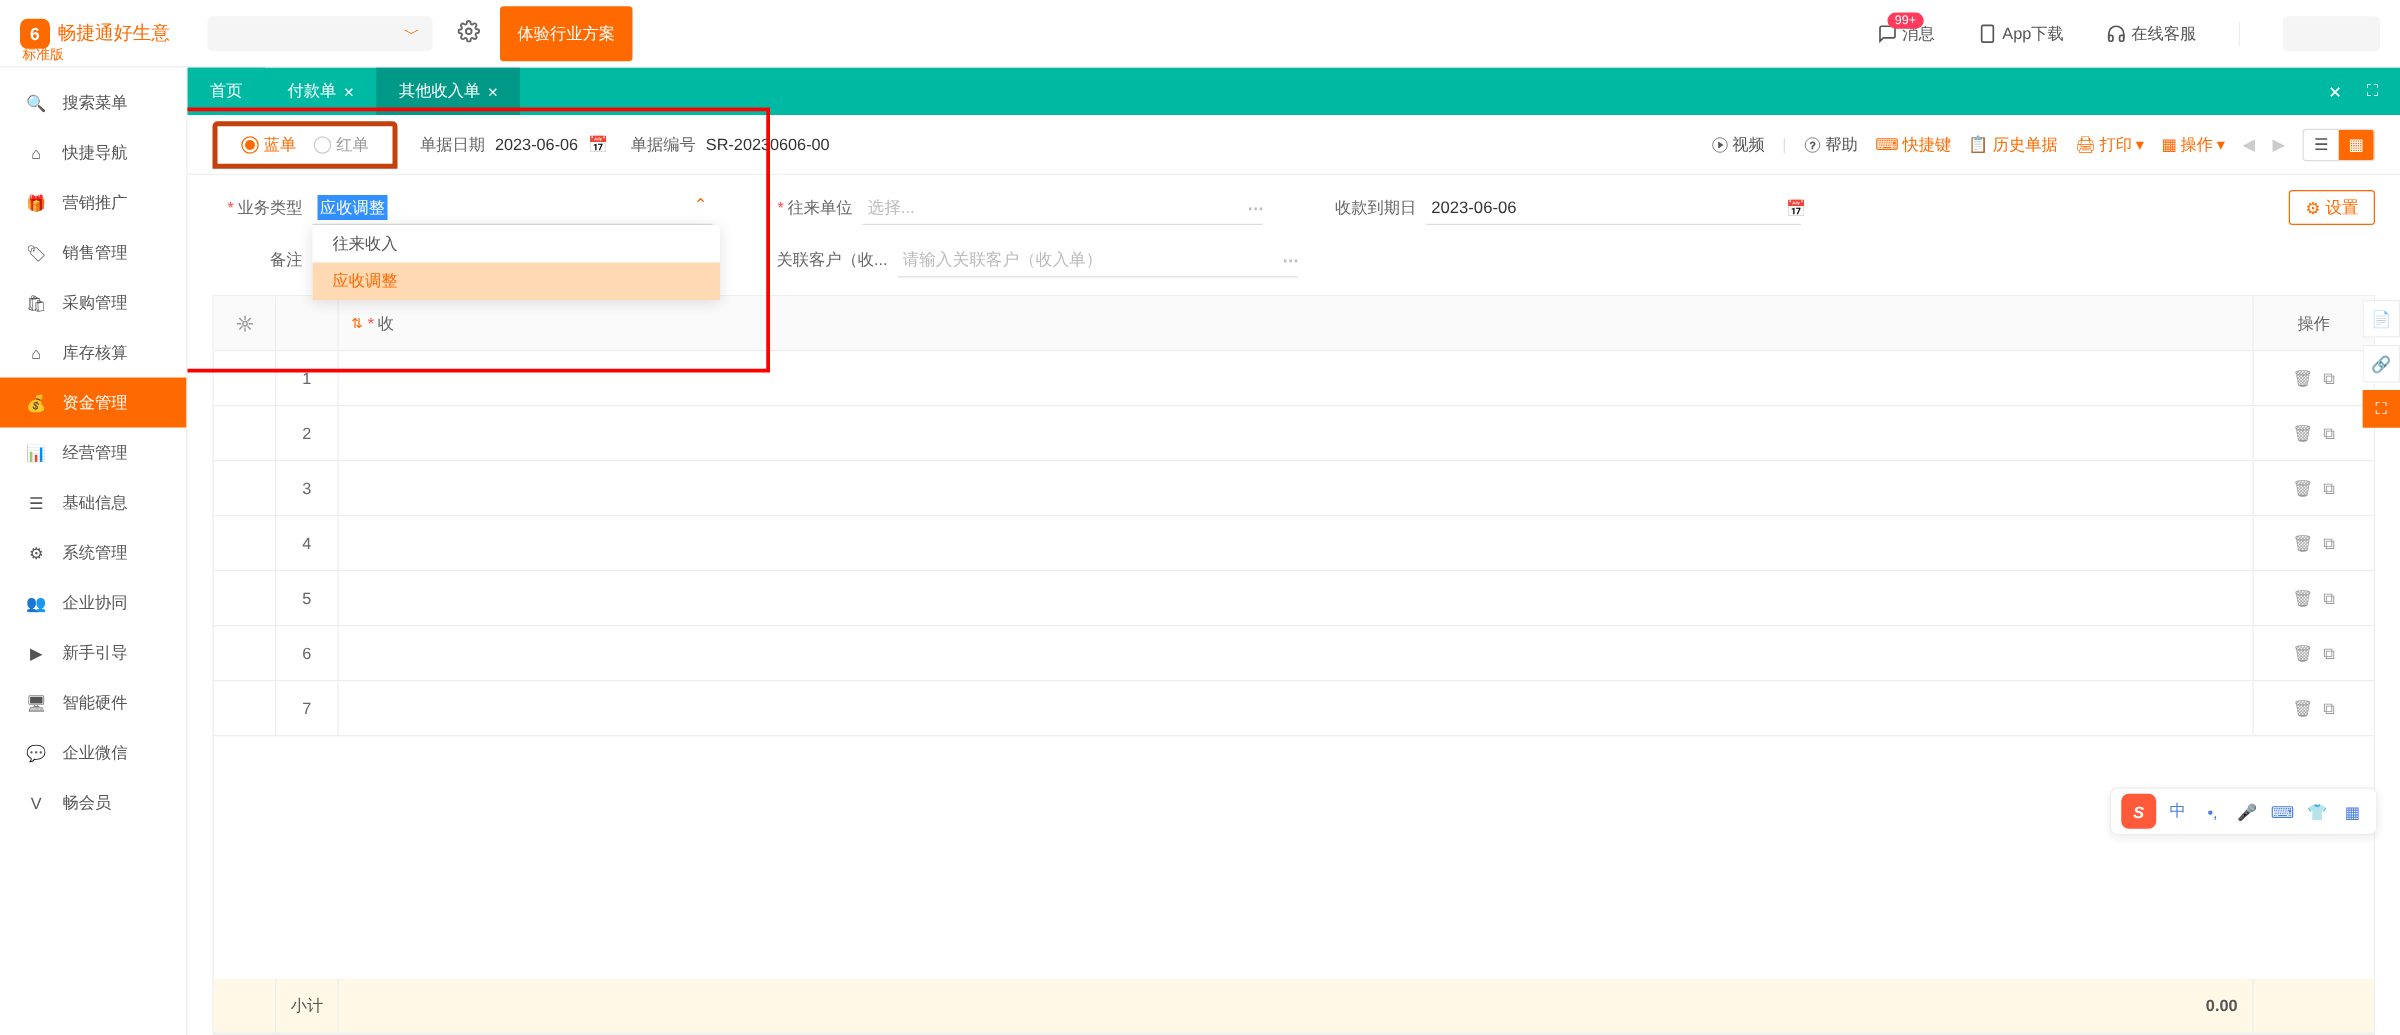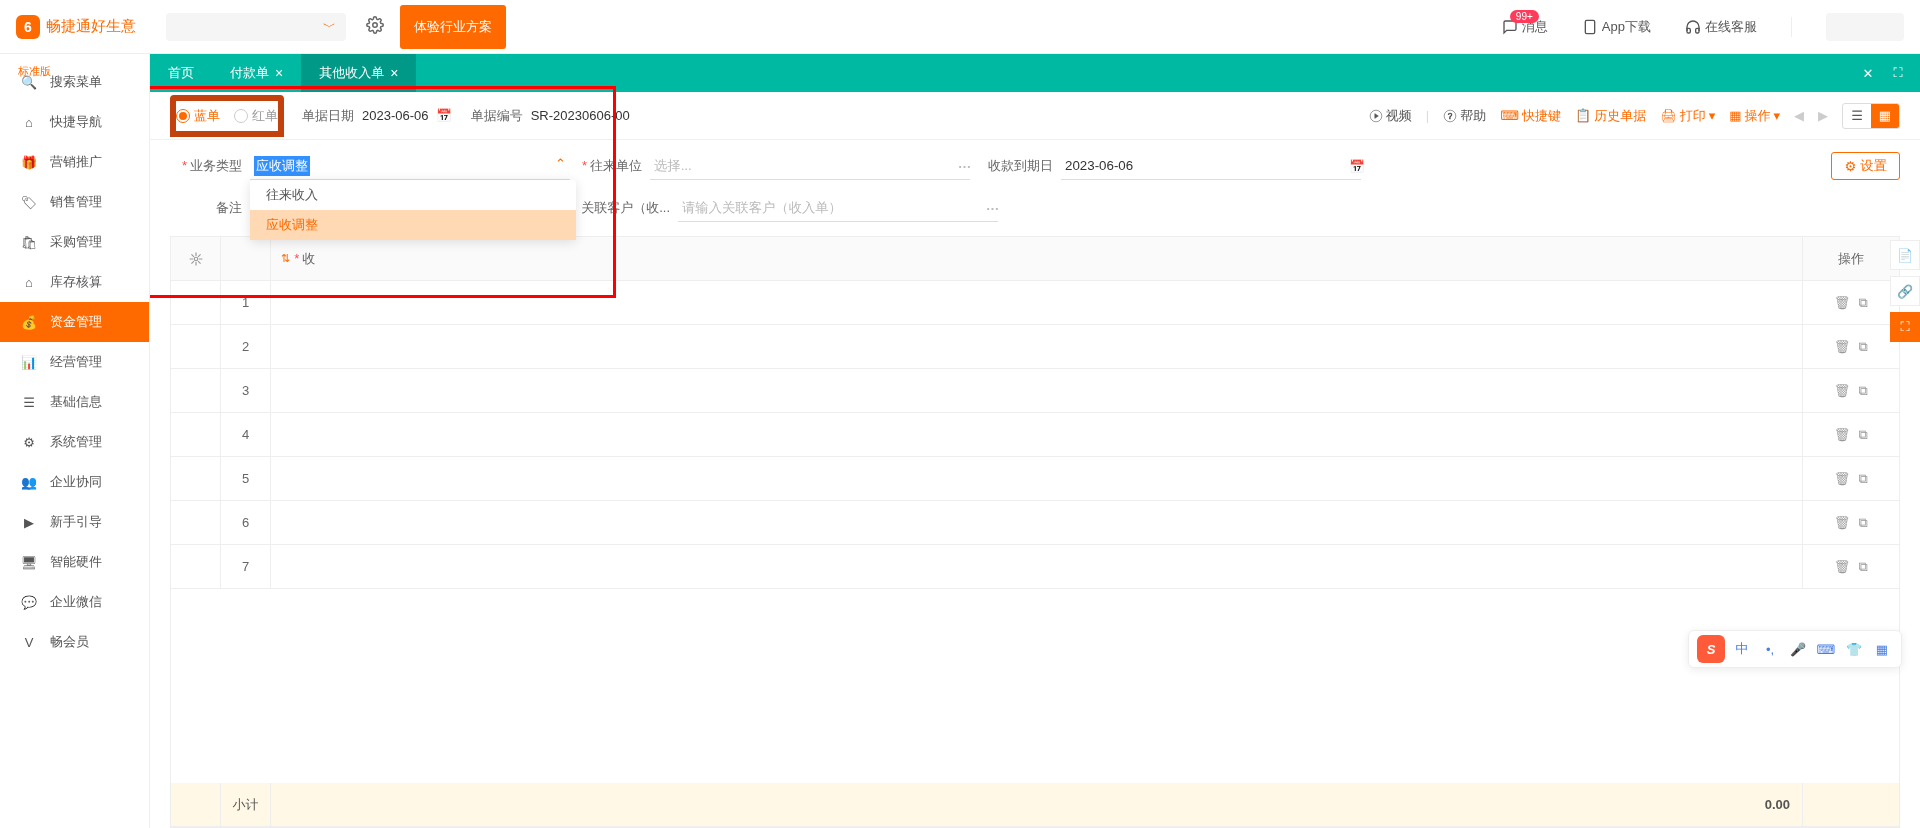--- a/index.html
+++ b/index.html
@@ -34,37 +34,37 @@
     .tab { padding: 0 18px; height: 100%; display: flex; align-items: center; gap: 6px; cursor: pointer; }
     .tab.home { background: #00b9a3; }
     .tab.active { background: #009987; }
     .tab-close { font-size: 14px; cursor: pointer; }
     .tabbar-right { margin-left: auto; display: flex; gap: 10px; padding-right: 12px; }
     .tb-icon { width: 20px; height: 20px; display: flex; align-items: center; justify-content: center; cursor: pointer; }
     
     
     .content { flex: 1; display: flex; flex-direction: column; overflow: hidden; }
     .doc-toolbar { height: 48px; display: flex; align-items: center; padding: 0 20px; gap: 18px; border-bottom: 1px solid #f0f0f0; position: relative; }
-    .radio-group { display: flex; gap: 14px; border: 6px solid #c2410c; border-radius: 4px 4px 0 0; padding: 6px 0; }
+    .radio-group { display: flex; gap: 14px; border: 4px solid #c2410c; border-radius: 4px 4px 0 0; padding: 6px 19px; }
     .radio { display: flex; align-items: center; gap: 4px; cursor: pointer; }
     .radio-dot { width: 14px; height: 14px; border: 1px solid #ccc; border-radius: 50%; display: flex; align-items: center; justify-content: center; }
     .radio.checked .radio-dot { border-color: #ff6a00; }
     .radio.checked .radio-dot::after { content: ""; width: 8px; height: 8px; background: #ff6a00; border-radius: 50%; }
     .radio.checked span { color: #ff6a00; }
     .kv { display: flex; align-items: center; gap: 8px; color: #666; }
     .doc-actions { margin-left: auto; display: flex; align-items: center; gap: 14px; color: #555; }
     .act { display: flex; align-items: center; gap: 3px; cursor: pointer; }
     .act svg { width: 14px; height: 14px; }
     .view-toggle { display: flex; border: 1px solid #ddd; border-radius: 3px; overflow: hidden; }
     .vt { width: 28px; height: 24px; display: flex; align-items: center; justify-content: center; cursor: pointer; }
     .vt.on { background: #ff6a00; color: #fff; }
     
     
     .form-area { padding: 12px 20px 0 20px; position: relative; }
-    .form-row { display: flex; margin-bottom: 14px; align-items: center; }
+    .form-row { display: flex; gap: 40px; margin-bottom: 14px; align-items: center; }
     .field { display: flex; align-items: center; gap: 8px; position: relative; }
     .field-label { color: #666; min-width: 72px; text-align: right; }
     .req { color: #ff4d4f; margin-right: 3px; }
     .field-input { border: none; border-bottom: 1px solid #ddd; height: 28px; width: 320px; padding: 0 4px; outline: none; color: #333; }
     .field-input::placeholder { color: #bbb; }
     .sel-text { background: #3390ff; color: #fff; padding: 1px 2px; }
     .dd-arrow { color: #ff6a00; margin-left: -20px; cursor: pointer; }
     .ell { color: #bbb; margin-left: -20px; cursor: pointer; font-weight: bold; }
     .settings-btn { border: 1px solid #ff6a00; color: #ff6a00; background: #fff; height: 28px; padding: 0 12px; border-radius: 3px; cursor: pointer; display: flex; align-items: center; gap: 4px; }
     .cal-icon { color: #ff6a00; cursor: pointer; }
@@ -106,21 +106,21 @@
     .ime-ic { width: 22px; height: 22px; display: flex; align-items: center; justify-content: center; color: #4a7fe0; cursor: pointer; }
   </style>
 </head>
 <body>
 
 <div class="topbar">
   <div class="logo">
     <div class="logo-icon">6</div>
     <span class="logo-text">畅捷通好生意</span>
   </div>
-  <div style="position:absolute; top:36px; left:16px;margin-top:28px;" class="logo-sub">标准版</div>
+  <div style="position:absolute; top:36px; left:16px;" class="logo-sub">标准版</div>
   <div class="top-org">
     <span class="chev-down">﹀</span>
   </div>
   <span class="gear-btn">
     <svg width="18" height="18" viewBox="0 0 24 24" fill="none" stroke="currentColor" stroke-width="2">
         <circle cx="12" cy="12" r="3"></circle>
         <path d="M19.4 15a1.65 1.65 0 0 0 .33 1.82l.06.06a2 2 0 1 1-2.83 2.83l-.06-.06a1.65 1.65 0 0 0-1.82-.33 1.65 1.65 0 0 0-1 1.51V21a2 2 0 0 1-4 0v-.09a1.65 1.65 0 0 0-1-1.51 1.65 1.65 0 0 0-1.82.33l-.06.06a2 2 0 1 1-2.83-2.83l.06-.06a1.65 1.65 0 0 0 .33-1.82 1.65 1.65 0 0 0-1.51-1H3a2 2 0 0 1 0-4h.09a1.65 1.65 0 0 0 1.51-1 1.65 1.65 0 0 0-.33-1.82l-.06-.06a2 2 0 1 1 2.83-2.83l.06.06a1.65 1.65 0 0 0 1.82.33h0a1.65 1.65 0 0 0 1-1.51V3a2 2 0 0 1 4 0v.09a1.65 1.65 0 0 0 1 1.51h0a1.65 1.65 0 0 0 1.82-.33l.06-.06a2 2 0 1 1 2.83 2.83l-.06.06a1.65 1.65 0 0 0-.33 1.82v0a1.65 1.65 0 0 0 1.51 1H21a2 2 0 0 1 0 4h-.09a1.65 1.65 0 0 0-1.51 1z"></path>
       </svg>
   </span>
   <button class="solution-btn">体验行业方案</button>

